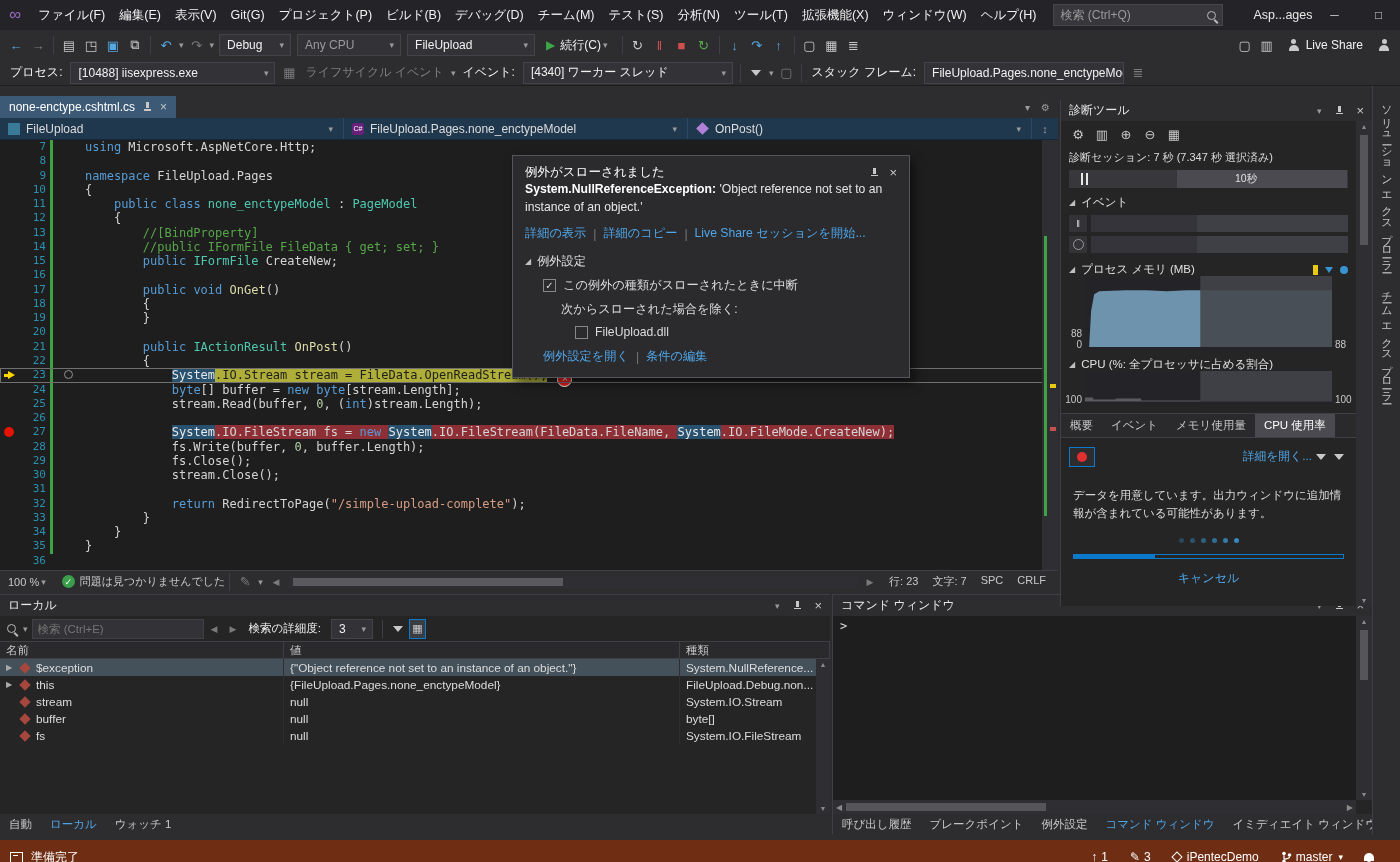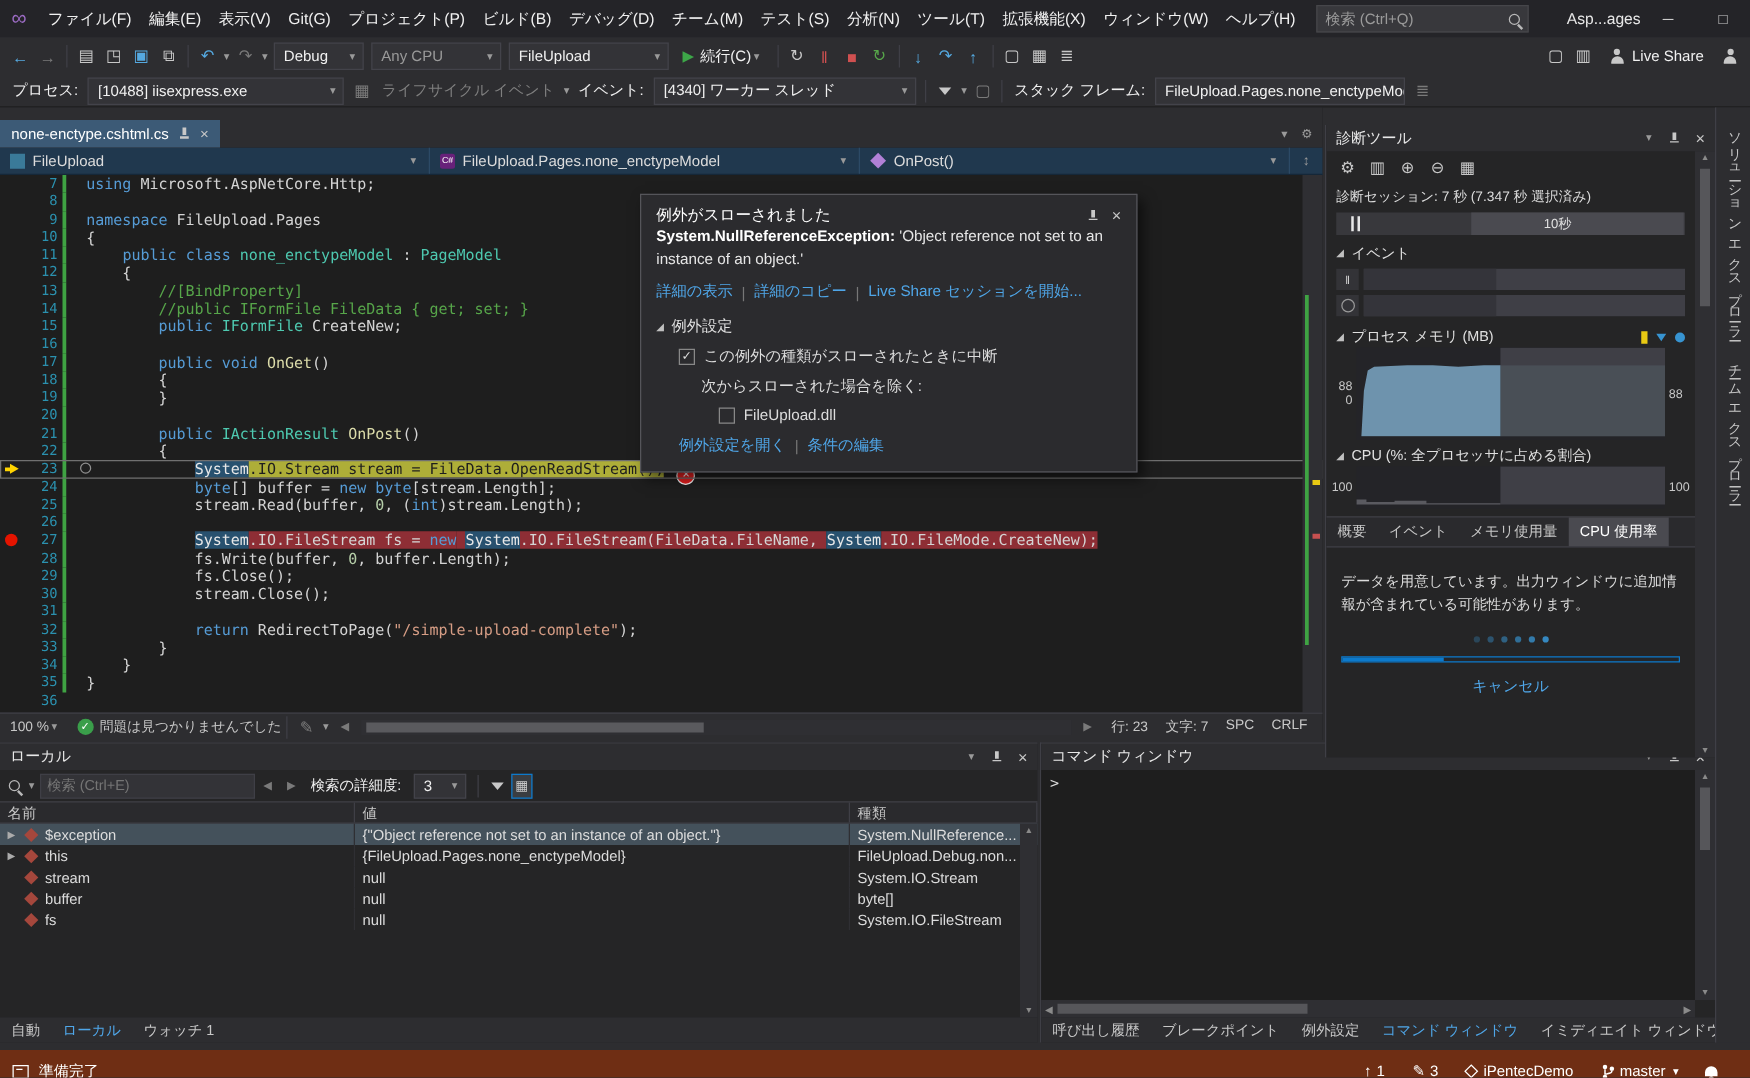--- a/index.html
+++ b/index.html
@@ -54,21 +54,21 @@
 .ci0{background:#3A7A99}
 .ci1{background:#68217A;border-radius:2px}
 .ci2{background:#B180D7;width:9px;height:9px;transform:rotate(45deg);margin:0 2px}
 .bsplit{width:26px;display:flex;align-items:center;justify-content:center;color:#9A9A9A;font-size:11px}
 .codearea{height:430px;overflow:hidden;font-family:"DejaVu Sans Mono","Liberation Mono",monospace;position:relative}
 .cl{display:flex;height:14.27px;line-height:14.3px;font-size:12px;white-space:pre;position:relative}
 .glyph{width:20px;flex:none;position:relative}
 .ln{width:26px;flex:none;text-align:right;color:#2B91AF;font-size:11px}
 .chg{width:3px;flex:none;margin-left:4px}
 .chg.on{background:#3FA343}
-.txt{padding-left:16px}
+.txt{padding-left:32px}
 .df{color:#D4D4D4}.kw{color:#569CD6}.ty{color:#4EC9B0}.cm{color:#57A64A}.st{color:#D69D85}.nu{color:#B5CEA8}.me{color:#DCDCAA}
 .curbg{background:#AEAE38;color:#1E1E1E}
 .bpbg{background:#8E2E35}
 .sys{background:#28516F;color:#E8E8E8}
 .cl.cur{outline:1px solid #707070;outline-offset:-1px}
 .cl.cur .glyph::after{content:"";position:absolute;left:8px;top:3px;border-top:4px solid transparent;border-bottom:4px solid transparent;border-left:7px solid #FFD400}
 .cl.cur .glyph::before{content:"";position:absolute;left:4px;top:5.5px;width:5px;height:3px;background:#FFD400}
 .cl.bp .glyph::after{content:"";position:absolute;left:4px;top:2px;width:10px;height:10px;border-radius:50%;background:#E51400}
 .clip{position:absolute;left:64px;top:2px;width:9px;height:9px;border:1.5px solid #909090;border-radius:50%}
 .erri{display:inline-flex;align-items:center;justify-content:center;width:15px;height:15px;border-radius:50%;background:#E62020;border:1px solid #F5F5F5;color:#FFF;font-size:10px;margin-left:10px;vertical-align:-3px;font-family:"Liberation Sans",sans-serif}
@@ -132,21 +132,21 @@
 .dtimeline{position:relative;height:18px;background:#38383C;margin:4px 8px 0 8px}
 .dtl-region{position:absolute;top:0;height:100%;background:#4A4A50}
 .dtl-label{position:absolute;top:2px;font-size:10.5px;color:#E0E0E0}
 .dtick{position:absolute;top:3px;width:2px;height:12px;background:#E8E8E8}
 .dhdr{display:flex;align-items:center;font-size:11.5px;color:#E0E0E0;padding:7px 8px 3px 8px;gap:6px;white-space:nowrap}
 .evrow{display:flex;align-items:center;gap:4px;padding:2px 8px}
 .evic{width:18px;height:17px;background:#333337;display:flex;align-items:center;justify-content:center;font-size:9px;color:#DDD;flex:none}
 .evc{width:11px;height:11px;border:1.5px solid #999;border-radius:50%}
 .evbar{flex:1;height:17px;background:#3F3F46;position:relative}
 .evseg{position:absolute;top:0;bottom:0;background:#34343A}
-.chartrow{display:flex;align-items:center;padding:0 4px}
+.chartrow{display:flex;align-items:flex-end;padding:0 4px}
 .axcol{width:20px;display:flex;flex-direction:column;justify-content:space-between;font-size:10px;color:#C8C8C8;align-items:flex-end;padding:0 3px}
 .axcol.r{align-items:flex-start}
 .chart{flex:1;background:#242428;position:relative;overflow:hidden}
 .mico{display:flex;gap:7px;margin-left:auto;align-items:center}
 .yflag{width:5px;height:10px;background:#E8C913}
 .btri{width:0;height:0;border-left:4px solid transparent;border-right:4px solid transparent;border-top:6px solid #3794D1}
 .bdot{width:8px;height:8px;border-radius:50%;background:#3794D1}
 .dtabs{display:flex;border-top:1px solid #3F3F46;border-bottom:1px solid #3F3F46;margin-top:8px;background:#2A2A2D}
 .dtab{padding:4px 9px;font-size:11.5px;color:#C8C8C8;white-space:nowrap}
 .dtab.act{background:#4A4A50;color:#FFF}
@@ -624,20 +624,29 @@
         <span>100</span>
         <span></span>
       </div>
     </div>
     <div id="diag-tabs" class="dtabs">
         <div class="dtab">概要</div>
         <div class="dtab">イベント</div>
         <div class="dtab">メモリ使用量</div>
         <div class="dtab act">CPU 使用率</div>
       </div>
+    <div class="drec">
+      <div class="recbtn">
+          <span class="recdot"></span>
+        </div>
+      <div class="spacer"></div>
+      <span class="lnk" style="font-size:11.8px">詳細を開く...</span>
+      <span class="funnel"></span>
+      <span class="funnel"></span>
+    </div>
     <div class="dmsg">データを用意しています。出力ウィンドウに追加情報が含まれている可能性があります。</div>
     <div id="diag-dots" class="ddots">
         <span class="dot" style="opacity: 0.3;"></span>
         <span class="dot" style="opacity: 0.42;"></span>
         <span class="dot" style="opacity: 0.54;"></span>
         <span class="dot" style="opacity: 0.66;"></span>
         <span class="dot" style="opacity: 0.78;"></span>
         <span class="dot" style="opacity: 0.9;"></span>
       </div>
     <div class="dprog"></div>

